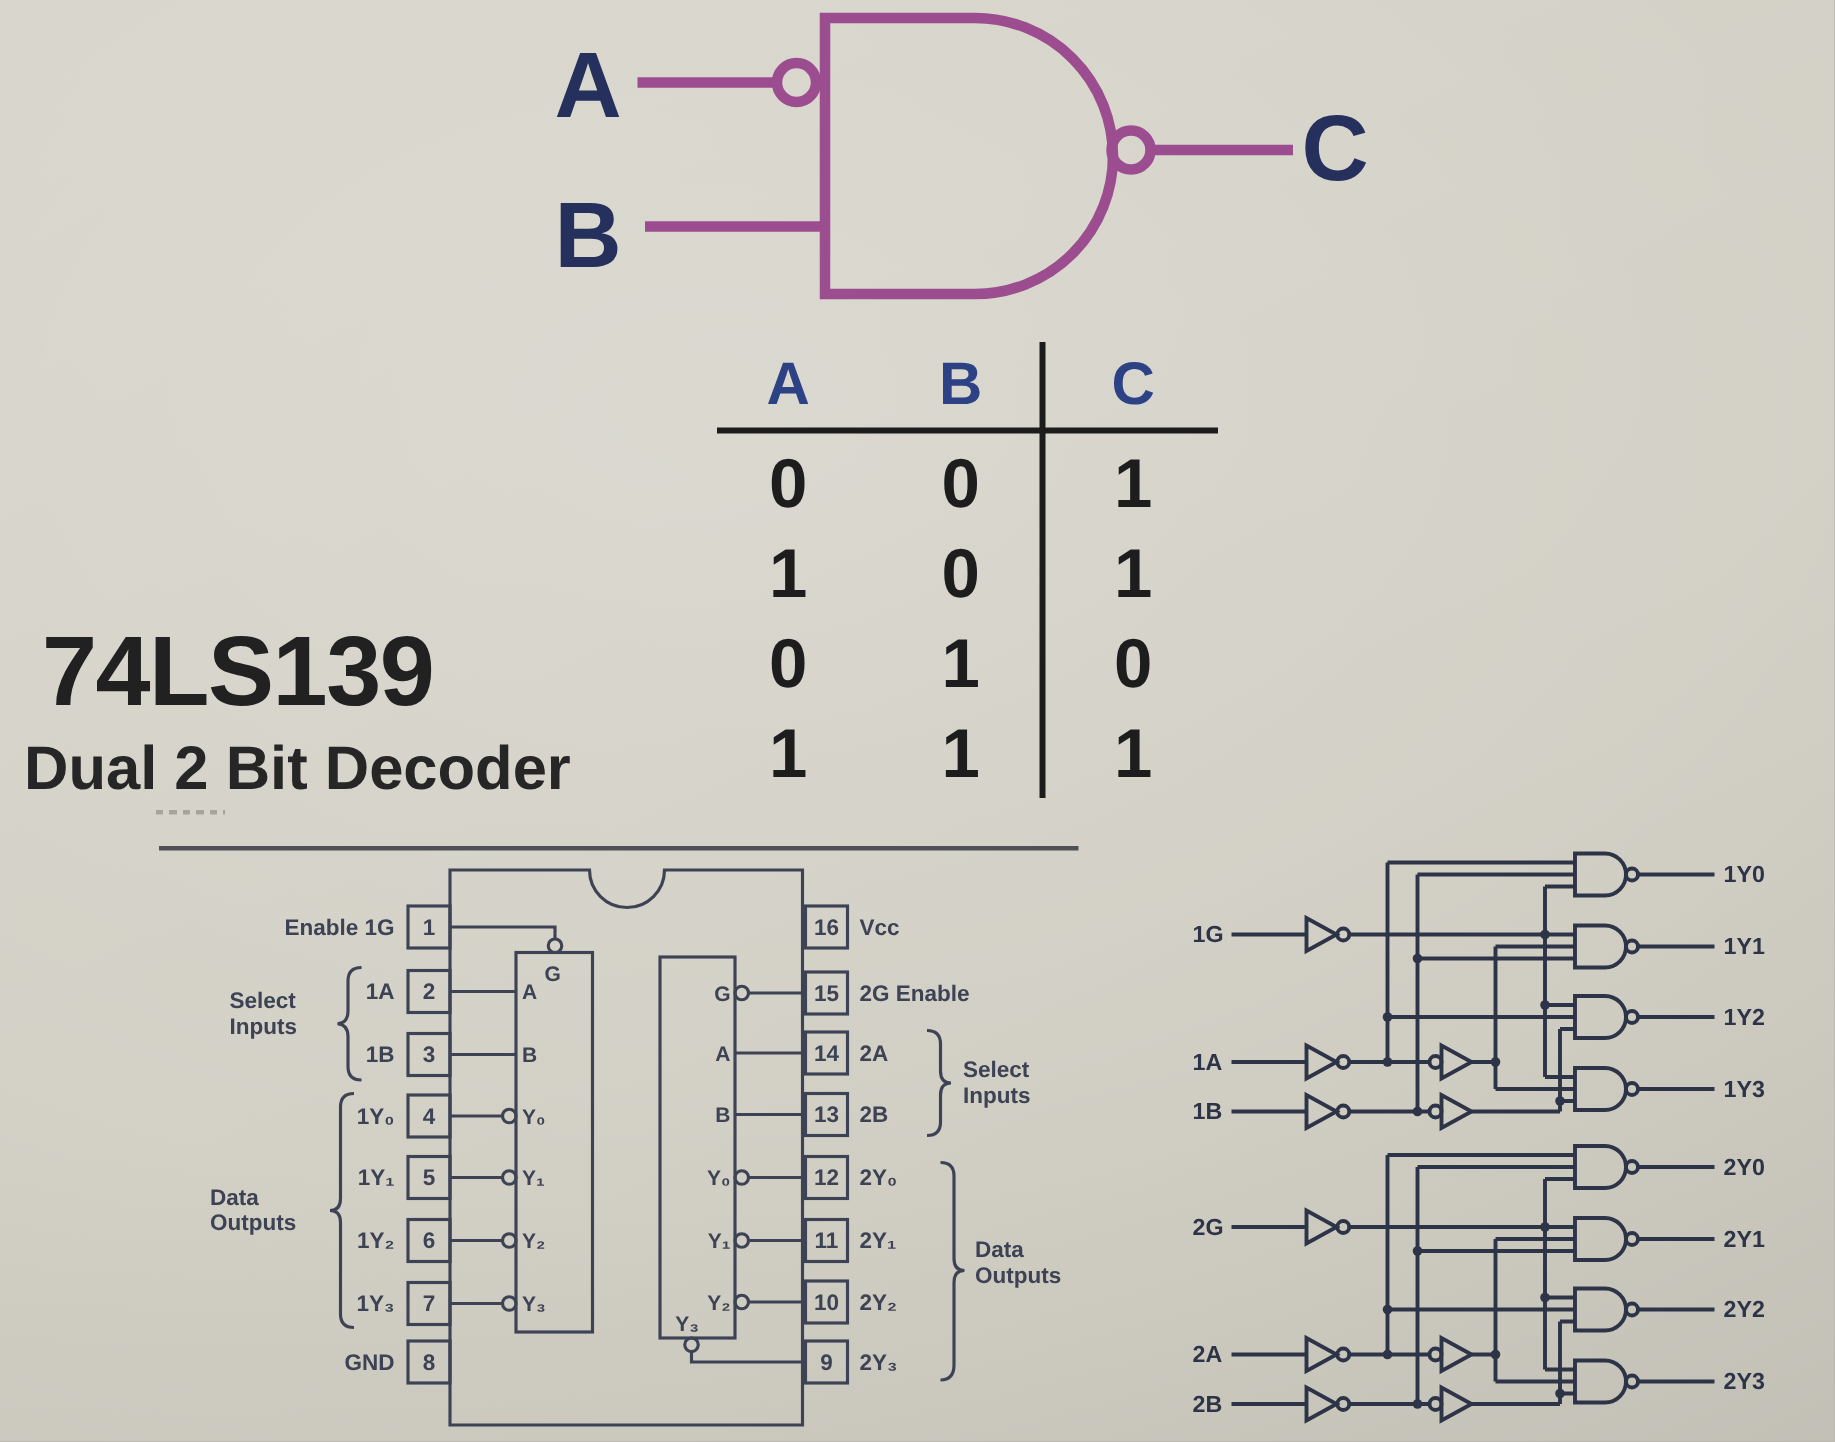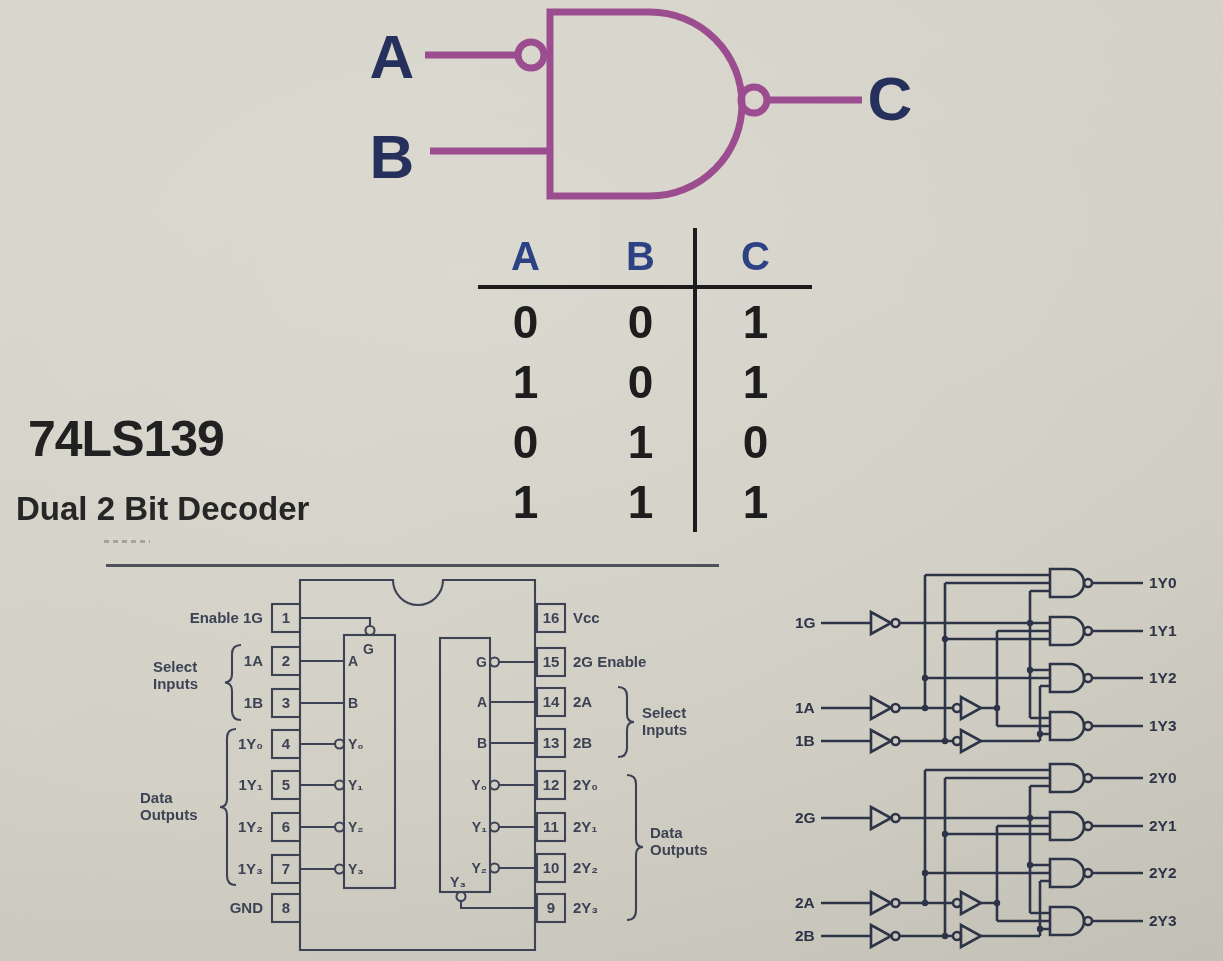--- a/index.html
+++ b/index.html
@@ -5,22 +5,22 @@
   html,body{margin:0;padding:0;background:#b9b7ae;}
   .stage{
     position:relative;width:1223px;height:961px;overflow:hidden;
     background:
       radial-gradient(135% 110% at 38% 28%, rgba(255,255,255,.14) 0%, rgba(255,255,255,0) 50%, rgba(40,40,35,.09) 100%),
       linear-gradient(155deg,#d7d5cb 0%,#d3d1c6 55%,#cbc9be 100%);
     font-family:"Liberation Sans","DejaVu Sans",sans-serif;
   }
   .abs{position:absolute;}
   
-  .title{left:28px;top:414px;font-size:50px;font-weight:800;color:#212121;letter-spacing:-1px;line-height:1;}
-  .subtitle{left:16px;top:492px;font-size:33px;font-weight:700;color:#262626;line-height:1;}
+  .title{left:28px;top:414px;font-size:66px;font-weight:800;color:#212121;letter-spacing:-1px;line-height:1;}
+  .subtitle{left:16px;top:492px;font-size:41px;font-weight:700;color:#262626;line-height:1;}
   .smudge{left:104px;top:540px;width:46px;height:3px;opacity:.45;
     background:repeating-linear-gradient(90deg,#6a6a66 0 5px,transparent 5px 9px);}
   .sep{left:106px;top:564px;width:613px;height:3px;background:#4e5158;}
   
   .truth{left:468px;top:228px;width:345px;height:312px;}
   .tt-row{position:absolute;left:0;width:345px;height:56px;display:flex;}
   .tt-cell{flex:0 0 115px;text-align:center;line-height:56px;font-weight:700;font-size:46px;color:#1d1d1d;}
   .tt-head .tt-cell{font-size:40px;color:#2c4285;}
   .tt-hrule{position:absolute;left:10px;top:57px;width:334px;height:3.5px;background:#1c1c1c;}
   .tt-vrule{position:absolute;left:225px;top:0px;width:3.5px;height:304px;background:#1c1c1c;}

